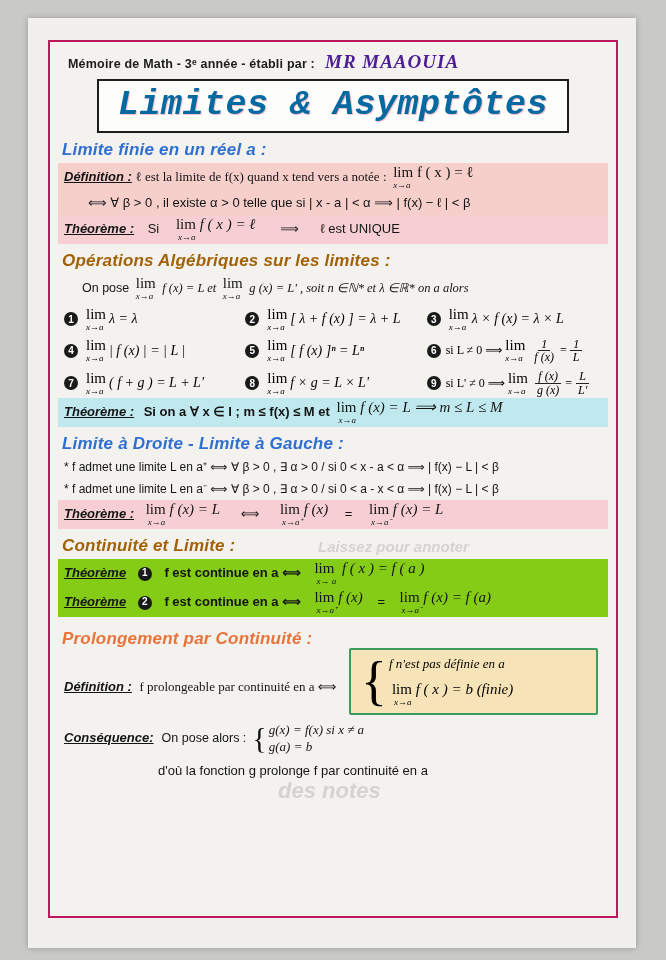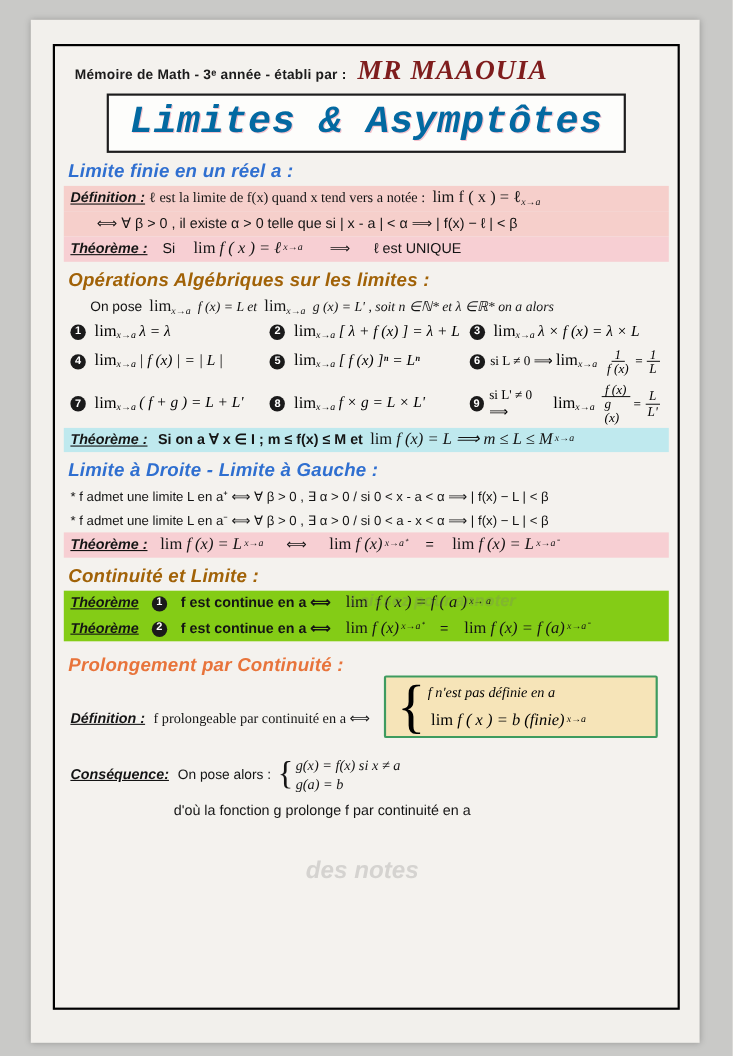--- a/index.html
+++ b/index.html
@@ -13,36 +13,36 @@
     position:absolute;
     left:28px;top:18px;
     width:608px;height:930px;
     background:#f2f0ec;
     box-shadow:0 0 6px rgba(0,0,0,.25);
   }
   .sheet{
     position:absolute;
     left:20px;top:22px;
     width:570px;height:878px;
-    border:2px solid #000000;
+    border:2px solid #be185d;
     background:#f4f2ee;
     box-sizing:border-box;
     padding:6px 8px;
   }
   
   .hdr{
     display:flex;align-items:baseline;gap:6px;
     font-size:12.5px;font-weight:bold;color:#1c1c1c;
     padding:3px 2px 2px 10px;
     letter-spacing:.2px;
   }
   .hdr .author{
     font-family:"Liberation Serif", serif;
-    font-weight:bold;font-size:25px;font-style:italic;
-    letter-spacing:1px;margin-left:4px;color:#7f1d1d;text-align:center;
+    font-weight:bold;font-size:19px;font-style:italic;
+    letter-spacing:1px;margin-left:4px;color:#4c1d95;text-align:center;
   }
   .title-box{
     margin:4px auto 2px auto;
     width:468px;
     border:2px solid #1d1d1d;
     background:#fdfdfb;
     text-align:center;
     padding:4px 0 6px 0;
   }
   .title-box .t{
@@ -71,21 +71,21 @@
   .band-pink2{background:#f7cfd3;}
   .band-cyan{background:#bfe9ee;}
   .band-grey{background:#84cc16;}
   .ul{text-decoration:underline;font-weight:bold;font-style:italic;}
   .bold{font-weight:bold;}
   .it{font-style:italic;}
   .serif{font-family:"Liberation Serif", serif;}
   .math{font-family:"Liberation Serif", serif;font-style:italic;font-size:14px;}
   
   .lim{
-    display:inline-flex;flex-direction:row;align-items:flex-end;
+    display:inline-flex;flex-direction:column;align-items:flex-start;
     vertical-align:middle;line-height:1;margin:0 3px;
     font-family:"Liberation Serif", serif;
   }
   .lim .op{font-size:15px;font-style:normal;}
   .lim .sub{font-size:9px;font-style:italic;margin-top:1px;}
   .frac{
     display:inline-flex;flex-direction:column;align-items:center;
     vertical-align:middle;margin:0 3px;line-height:1.05;
     font-family:"Liberation Serif", serif;font-style:italic;font-size:12px;
   }

